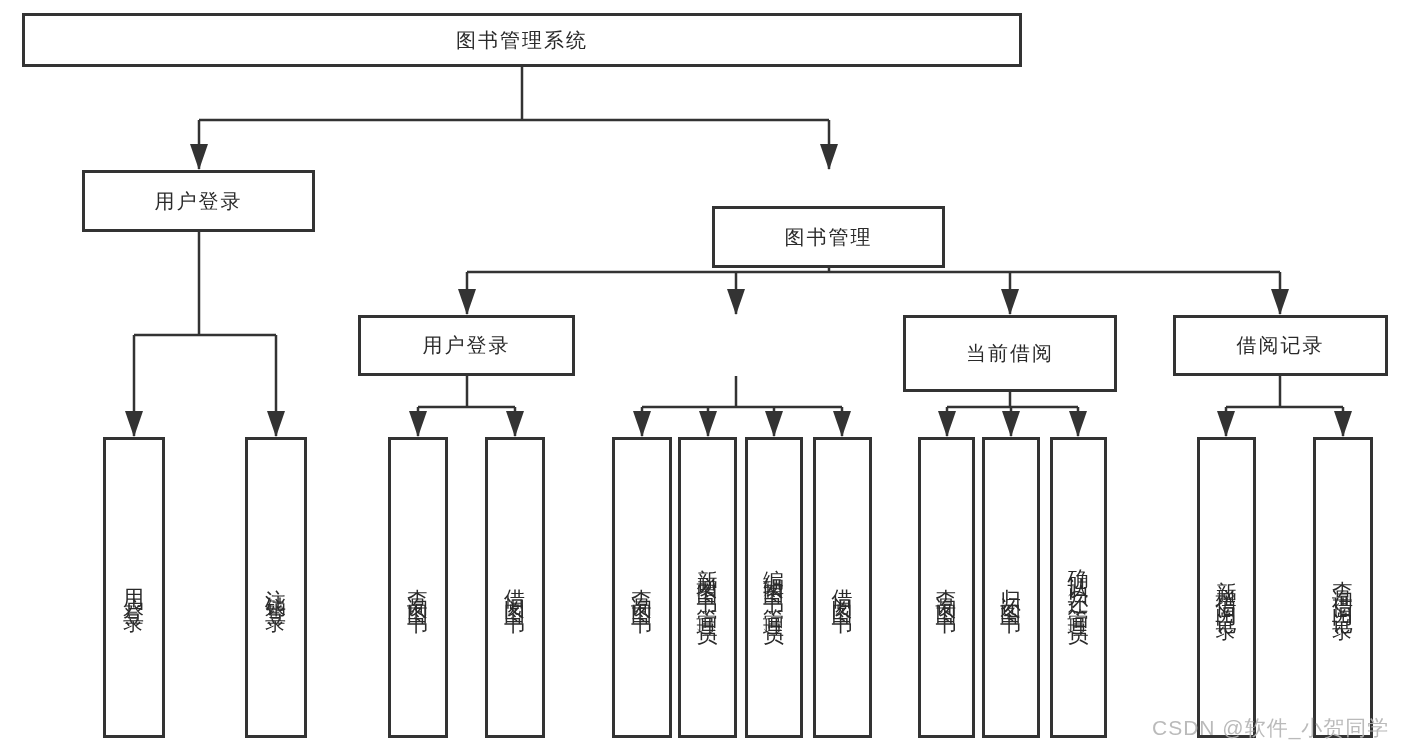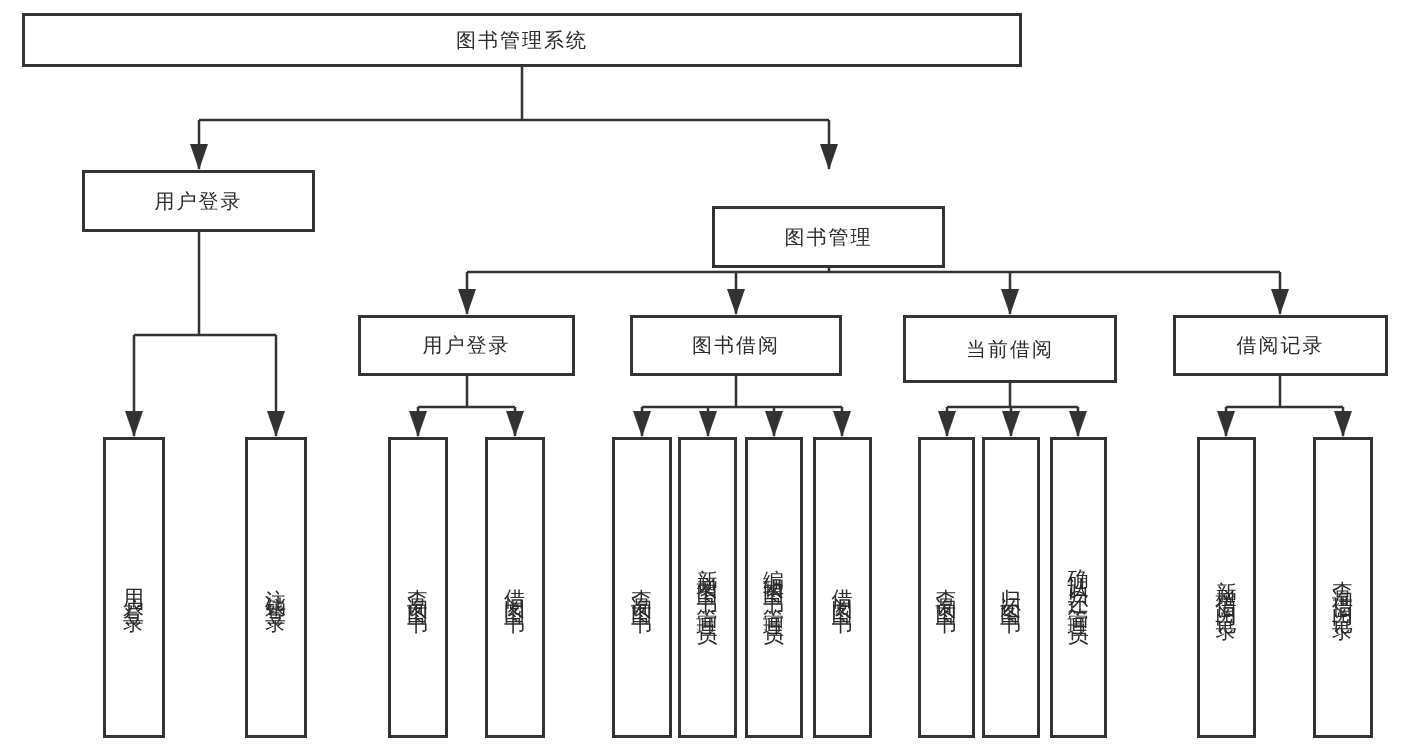--- a/index.html
+++ b/index.html
@@ -47,21 +47,21 @@
     color: rgba(178, 178, 178, 0.9);
     white-space: nowrap;
     z-index: 5;
   }
   
   .n-root   { left: 22px;  top: 13px;  width: 1000px; height: 54px; }
   .n-login  { left: 82px;  top: 170px; width: 233px;  height: 62px; }
   .n-manage { left: 712px; top: 170px; width: 233px;  height: 62px; margin-top: 36px; }
   .n-newbk  { left: 358px; top: 315px; width: 217px;  height: 61px; }
   .n-borrow { left: 630px; top: 315px; width: 212px;  height: 61px; }
-  .n-curr   { left: 903px; top: 315px; width: 214px;  height: 68px; }
+  .n-curr   { left: 903px; top: 315px; width: 214px;  height: 77px; }
   .n-record { left: 1173px;top: 315px; width: 215px;  height: 61px; }
   .lf { top: 437px; height: 301px; }
   .lf1  { left: 103px;  width: 62px; }
   .lf2  { left: 245px;  width: 62px; }
   .lf3  { left: 388px;  width: 60px; }
   .lf4  { left: 485px;  width: 60px; }
   .lf5  { left: 612px;  width: 60px; }
   .lf6  { left: 678px;  width: 59px; }
   .lf7  { left: 745px;  width: 58px; }
   .lf8  { left: 813px;  width: 59px; }
@@ -125,21 +125,20 @@
       <path d="M1343,407 L1343,436" marker-end="url(#arrow)"></path>
     </g>
   </svg>
 
   <div class="box hbox n-root">图书管理系统</div>
 
   <div class="box hbox n-login">用户登录</div>
   <div class="box hbox n-manage">图书管理</div>
 
   <div class="box hbox n-newbk">用户登录</div>
-  <div class="box hbox n-borrow">图书借阅</div>
   <div class="box hbox n-curr">当前借阅</div>
   <div class="box hbox n-record">借阅记录</div>
 
   <div class="box leaf lf lf1">用户登录</div>
   <div class="box leaf lf lf2">注销登录</div>
 
   <div class="box leaf lf lf3">查询图书</div>
   <div class="box leaf lf lf4">借阅图书</div>
 
   <div class="box leaf lf lf5">查询图书</div>
@@ -147,14 +146,15 @@
   <div class="box leaf lf lf7">编辑图书（管理员）</div>
   <div class="box leaf lf lf8">借阅图书</div>
 
   <div class="box leaf lf lf9">查询图书</div>
   <div class="box leaf lf lf10">归还图书</div>
   <div class="box leaf lf lf11">确认归还（管理员）</div>
 
   <div class="box leaf lf lf12">新增借阅记录</div>
   <div class="box leaf lf lf13">查询借阅记录</div>
 
+  <div class="watermark">CSDN @软件_小贺同学</div>
 
 </div>
 
 </body></html>

